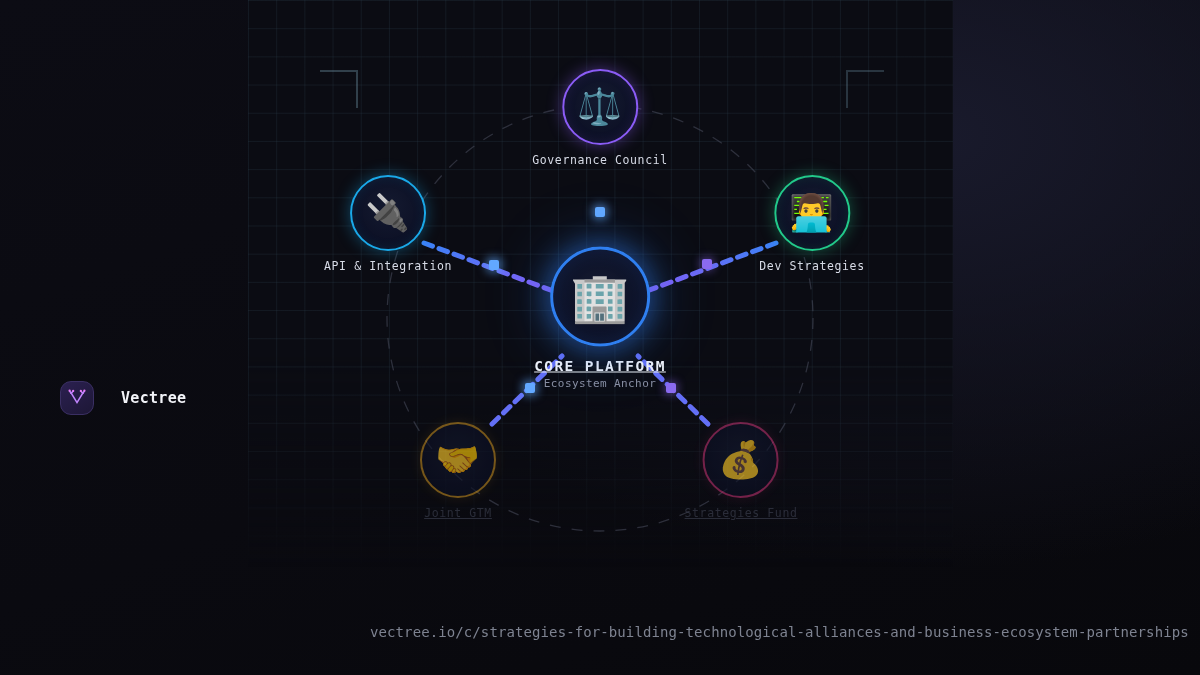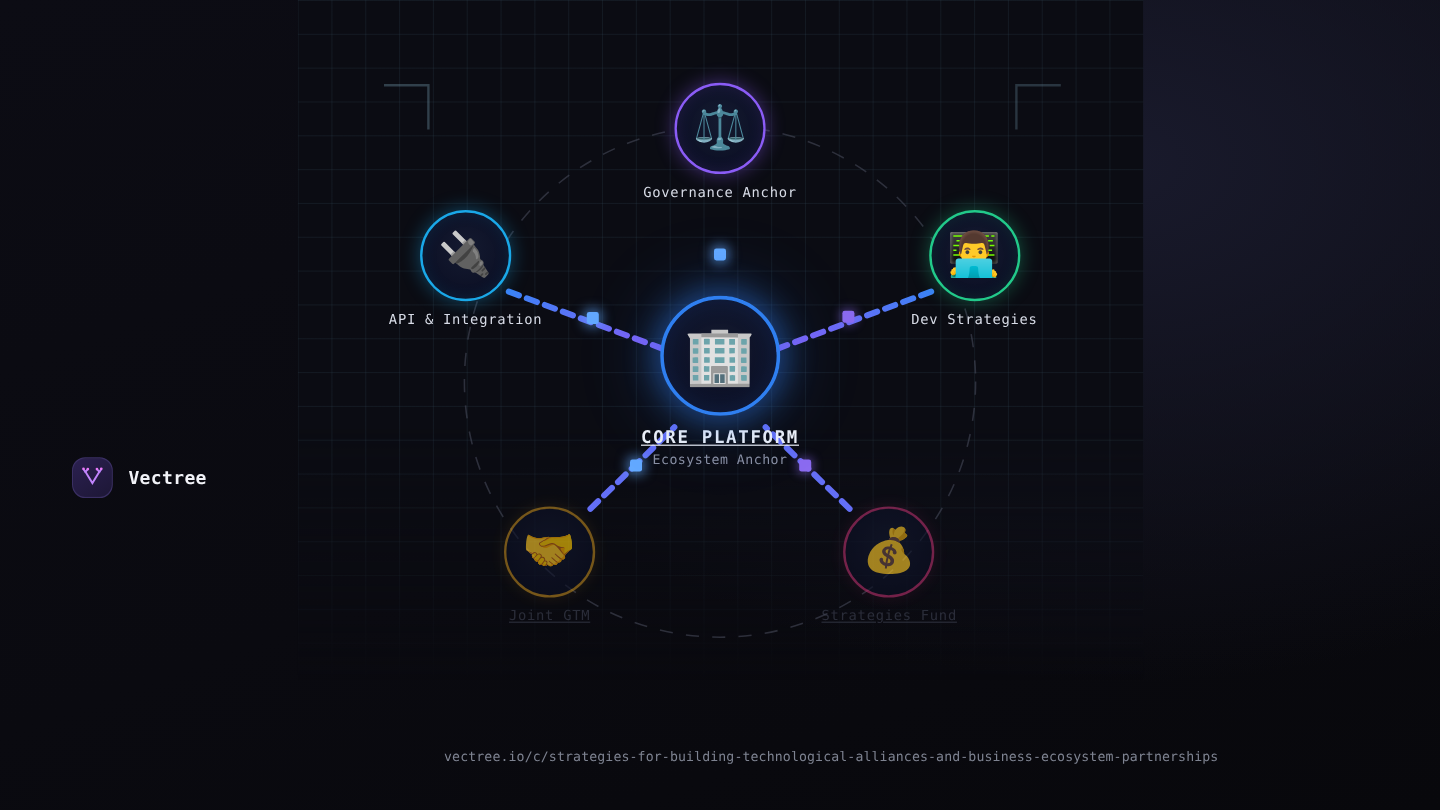--- a/index.html
+++ b/index.html
@@ -85,38 +85,38 @@
   
   .pulse{
     position:absolute; transform:translate(-50%,-50%);
     width:10px; height:10px; border-radius:2px;
     background:#63a9ff;
     box-shadow:0 0 9px 3px rgba(99,169,255,.55);
   }
   .pulse.violet{ background:#8b6bf0; box-shadow:0 0 8px 2px rgba(139,107,240,.45); }
 
   
-  #brand{ position:absolute; left:24px; top:381px; display:flex; align-items:center; gap:13px;padding-left:36px; }
+  #brand{ position:absolute; left:24px; top:381px; display:flex; align-items:center; gap:27px;padding-left:36px; }
   #brand-mark{
     width:34px; height:34px; border-radius:11px;
     background:linear-gradient(145deg,#2b2050 0%,#1d1736 100%);
     border:1px solid #3a2f63;
     display:flex; align-items:center; justify-content:center;
   }
   #brand-name{ font-size:15px; font-weight:bold; color:#f2f3f8; letter-spacing:.3px; }
 
   #headline{
     position:absolute; left:22px; top:420px; width:330px;
     font-size:30px; font-weight:bold; line-height:1.07;
     color:#ffffff; letter-spacing:-.2px;
   }
 
   #url{
     position:absolute; left:370px; top:624px;
-    font-size:11px; letter-spacing:.1px; color:#7e8391;
+    font-size:14px; letter-spacing:.1px; color:#7e8391;
   }
 </style>
 </head>
 <body>
 
 <div id="stage">
 
   <div id="grid-panel"></div>
   <div class="bracket tl"></div>
   <div class="bracket tr"></div>
@@ -152,21 +152,21 @@
   <div class="pulse" style="left:600px; top:212px;"></div>
   <div class="pulse" style="left:494px; top:265px;"></div>
   <div class="pulse violet" style="left:707px; top:264px;"></div>
   <div class="pulse" style="left:530px; top:388px;"></div>
   <div class="pulse violet" style="left:671px; top:388px;"></div>
 
   <div class="node sat n-gov" style="left:600px; top:118px;">
     <div class="disc">
         <span>⚖️</span>
       </div>
-    <div class="label">Governance Anchor</div>
+    <div class="label">Governance Council</div>
   </div>
 
   <div class="node sat n-api" style="left:388px; top:224px;">
     <div class="disc">
         <span>🔌</span>
       </div>
     <div class="label">API &amp; Integration</div>
   </div>
 
   <div class="node sat n-dev" style="left:812px; top:224px;">

